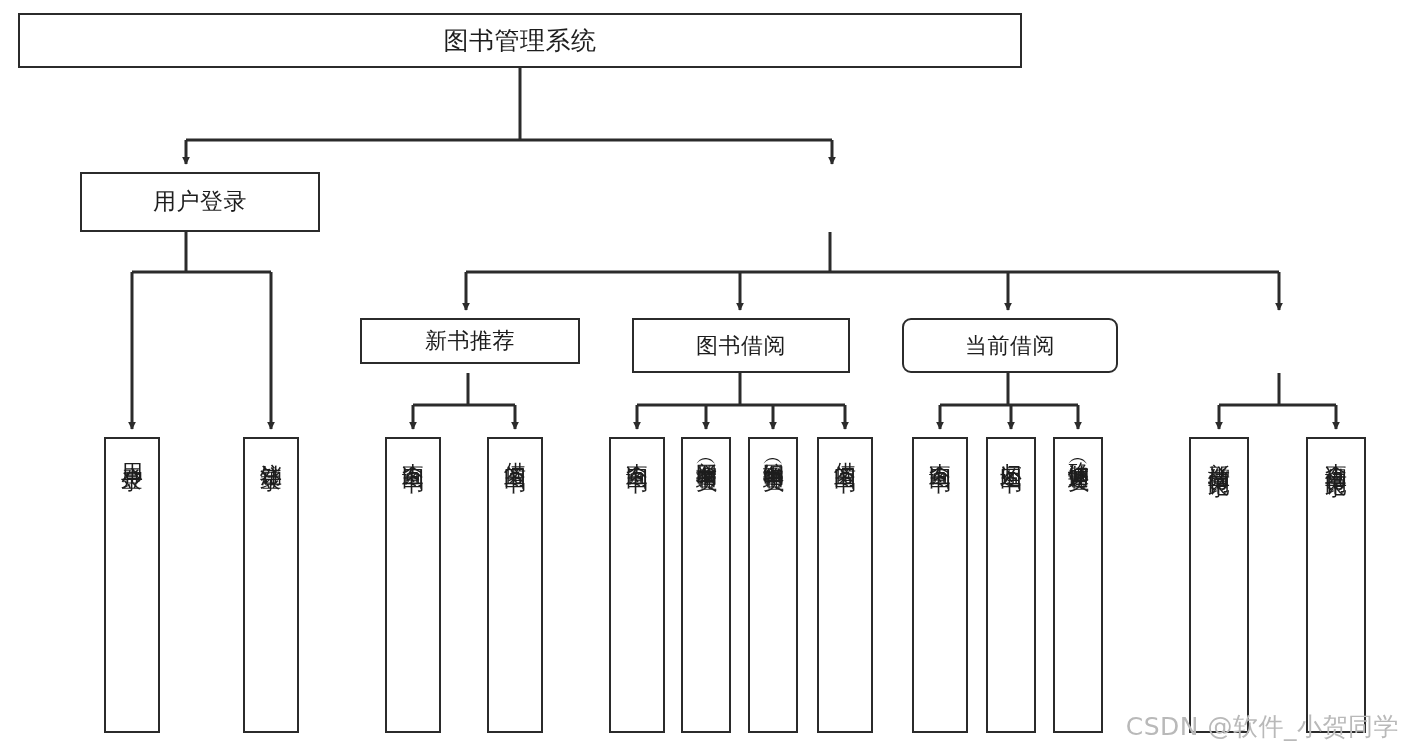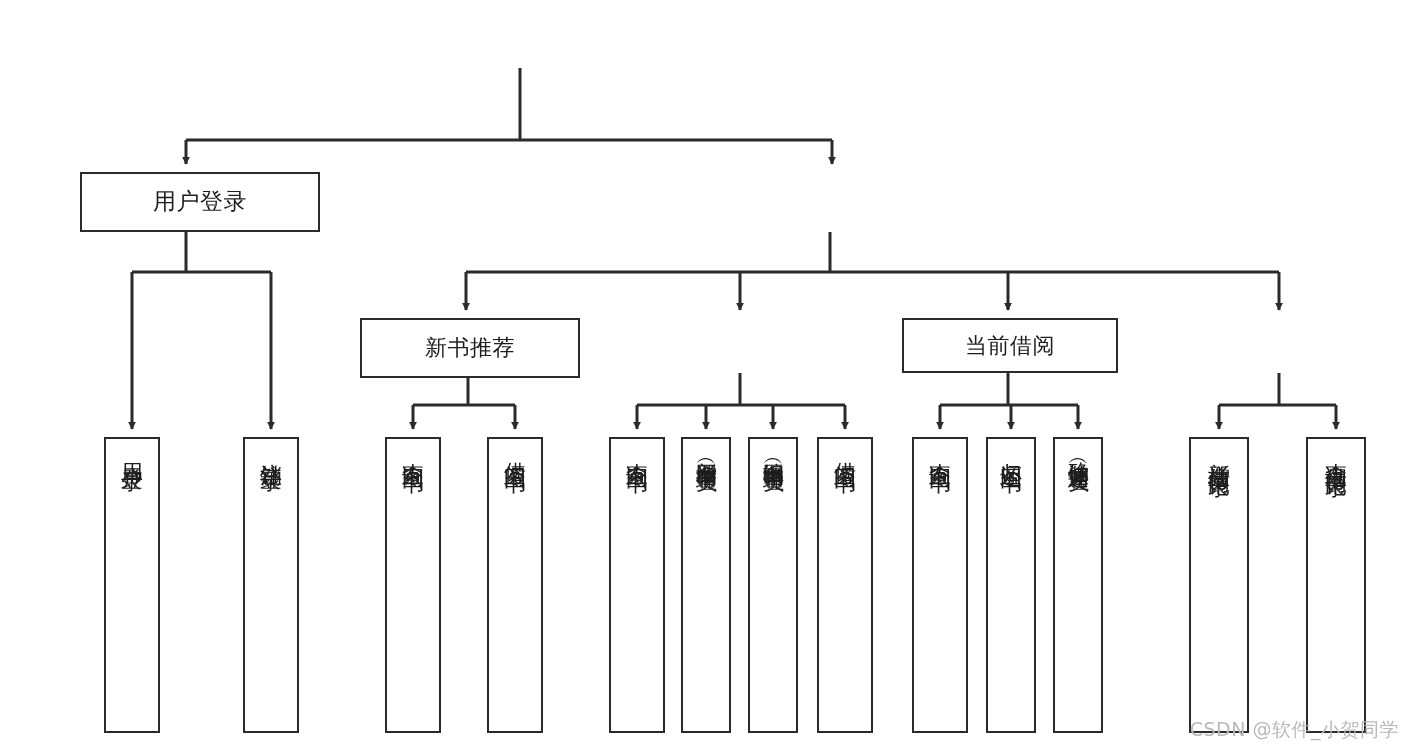--- a/index.html
+++ b/index.html
@@ -63,21 +63,21 @@
     white-space: nowrap;
   }
   .node.leaf.tall-text .node-label {
     font-size: 21px;
     letter-spacing: 1.5px;
   }
   .watermark {
     position: absolute;
     right: 6px;
     bottom: 4px;
-    font-size: 19px;
+    font-size: 25px;
     color: #b9b9b9;
     z-index: 6;
     white-space: nowrap;
     letter-spacing: 0.5px;
   }
 </style>
 </head>
 <body>
 
 <div id="diagram-root" style="background: rgb(255, 255, 255);">
@@ -125,29 +125,35 @@
       <path d="M1011,405 L1011,429" marker-end="url(#arrowhead)"></path>
       <path d="M1078,405 L1078,429" marker-end="url(#arrowhead)"></path>
 
       <path d="M1279,373 L1279,405"></path>
       <path d="M1219,405 L1336,405"></path>
       <path d="M1219,405 L1219,429" marker-end="url(#arrowhead)"></path>
       <path d="M1336,405 L1336,429" marker-end="url(#arrowhead)"></path>
     </g>
   </svg>
 
+  <div class="node root" style="left: 18px; top: 13px; width: 1004px; height: 55px; border-color: rgb(43, 43, 43); background: rgb(255, 255, 255);">
+    <span class="node-label" style="color: rgb(29, 29, 29);">图书管理系统</span>
+  </div>
 
   <div class="node lvl2" style="left: 80px; top: 172px; width: 240px; height: 60px; border-color: rgb(43, 43, 43); background: rgb(255, 255, 255);">
     <span class="node-label" style="color: rgb(29, 29, 29);">用户登录</span>
   </div>
 
-  <div class="node lvl3" style="left: 360px; top: 318px; width: 220px; height: 60px; border-color: rgb(43, 43, 43); background: rgb(255, 255, 255);">
+  <div class="node lvl3" style="left: 360px; top: 318px; width: 220px; height: 46px; border-color: rgb(43, 43, 43); background: rgb(255, 255, 255);">
     <span class="node-label" style="color: rgb(29, 29, 29);">新书推荐</span>
   </div>
-  <div class="node lvl3" style="left: 902px; top: 318px; width: 216px; height: 55px; border-color: rgb(43, 43, 43); background: rgb(255, 255, 255);">
+  <div class="node lvl3" style="left: 632px; top: 318px; width: 218px; height: 55px; border-color: rgb(43, 43, 43); background: rgb(255, 255, 255);">
+    <span class="node-label" style="color: rgb(29, 29, 29);">图书借阅</span>
+  </div>
+  <div class="node lvl3" style="left: 902px; top: 318px; width: 216px; height: 55px; border-color: rgb(43, 43, 43); background: rgb(255, 255, 255); border-radius: 9px;">
     <span class="node-label" style="color: rgb(29, 29, 29);">当前借阅</span>
   </div>
 
   <div class="node leaf" style="left: 104px; top: 437px; width: 56px; height: 296px; border-color: rgb(43, 43, 43); background: rgb(255, 255, 255);">
     <span class="node-label" style="color: rgb(29, 29, 29);">用户登录</span>
   </div>
   <div class="node leaf" style="left: 243px; top: 437px; width: 56px; height: 296px; border-color: rgb(43, 43, 43); background: rgb(255, 255, 255);">
     <span class="node-label" style="color: rgb(29, 29, 29);">注销登录</span>
   </div>
   <div class="node leaf" style="left: 385px; top: 437px; width: 56px; height: 296px; border-color: rgb(43, 43, 43); background: rgb(255, 255, 255);">

